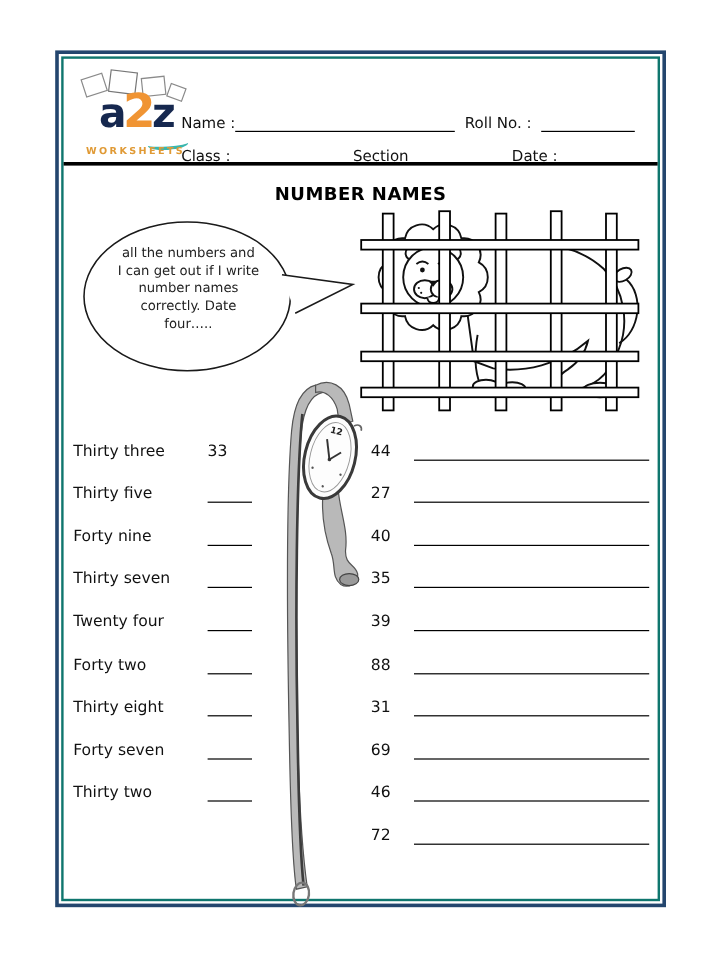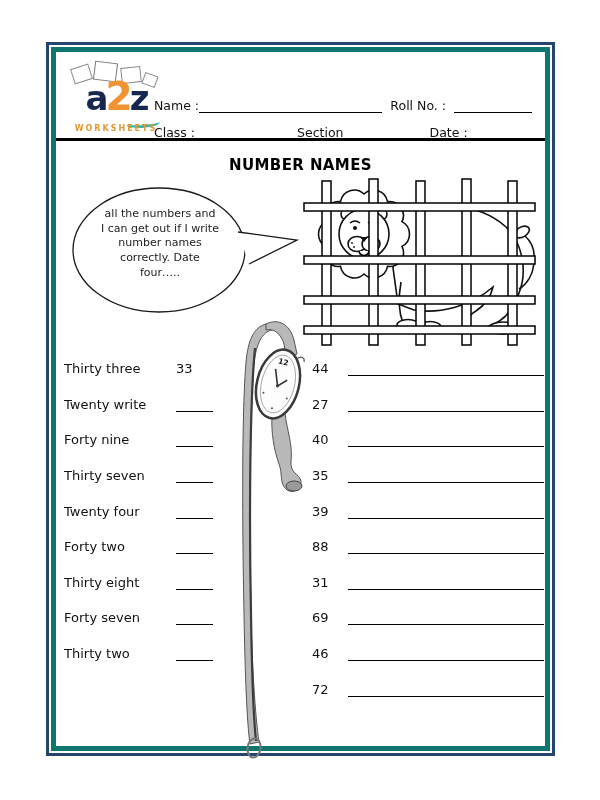--- a/index.html
+++ b/index.html
@@ -6,21 +6,21 @@
   body{
     width:600px;height:800px;background:#ffffff;position:relative;
     font-family:"DejaVu Sans","Liberation Sans",sans-serif;color:#111;
     overflow:hidden;
   }
   .sheet{
     position:absolute;left:46px;top:42px;width:503px;height:708px;
     border:3px solid #24466e;
   }
   .sheet-inner{
-    position:absolute;inset:2px;border:5px solid #0f766e;
+    position:absolute;inset:2px;border:2px solid #0f766e;
   }
   
   .logo{position:absolute;left:8px;top:10px;width:104px;height:80px;}
   .logo .doodle{position:absolute;border:1px solid #8a8a8a;background:#fff;}
   .logo .d1{left:8px;top:4px;width:17px;height:14px;transform:rotate(-18deg);}
   .logo .d2{left:30px;top:0px;width:21px;height:17px;transform:rotate(7deg);border-color:#777;}
   .logo .d3{left:57px;top:5px;width:18px;height:14px;transform:rotate(-6deg);}
   .logo .d4{left:79px;top:12px;width:12px;height:10px;transform:rotate(20deg);}
   .logo .wordmark{
     position:absolute;left:0;top:14px;width:104px;text-align:center;
@@ -56,25 +56,25 @@
   
   .illus{position:absolute;left:0;top:125px;width:497px;height:172px;}
   .bubble-text{
     position:absolute;left:33px;top:155px;width:142px;text-align:center;
     font-size:11px;line-height:1.33;color:#222;
   }
   .watch{position:absolute;left:172px;top:262px;width:100px;height:446px;pointer-events:none;}
   
   .left-col{position:absolute;left:8px;top:299px;width:212px;}
   .right-col{position:absolute;left:256px;top:299px;width:234px;}
-  .nrow{height:35.6px;display:flex;align-items:center;font-size:13px;}
+  .nrow{height:35.6px;display:flex;align-items:flex-end;font-size:13px;}
   .nrow .nname{width:100px;}
   .nrow .nval{margin-left:12px;}
   .short-line{width:37px;border-bottom:1.4px solid #000;height:14px;margin-left:12px;}
-  .rrow{height:35.6px;display:flex;align-items:center;font-size:13px;}
+  .rrow{height:35.6px;display:flex;align-items:flex-end;font-size:13px;}
   .rrow .rnum{width:28px;}
   .long-line{flex:1;border-bottom:1.4px solid #000;height:14px;margin-left:8px;margin-right:2px;}
 </style>
 </head>
 <body>
 
 <div class="sheet">
   <div class="sheet-inner">
 
     <div class="logo">
@@ -185,21 +185,21 @@
       <path d="M70,44 C 74,42 77,44 76,48" fill="none" stroke="#666" stroke-width="1.4"></path>
       <ellipse cx="26" cy="434" rx="6.5" ry="9.5" fill="none" stroke="#777" stroke-width="2" transform="rotate(8 26 434)"></ellipse>
     </svg>
 
     <div class="left-col">
       <div class="nrow">
         <span class="nname">Thirty three</span>
         <span class="nval">33</span>
       </div>
       <div class="nrow">
-        <span class="nname">Twenty write</span>
+        <span class="nname">Thirty five</span>
         <span class="short-line"></span>
       </div>
       <div class="nrow">
         <span class="nname">Forty nine</span>
         <span class="short-line"></span>
       </div>
       <div class="nrow">
         <span class="nname">Thirty seven</span>
         <span class="short-line"></span>
       </div>

